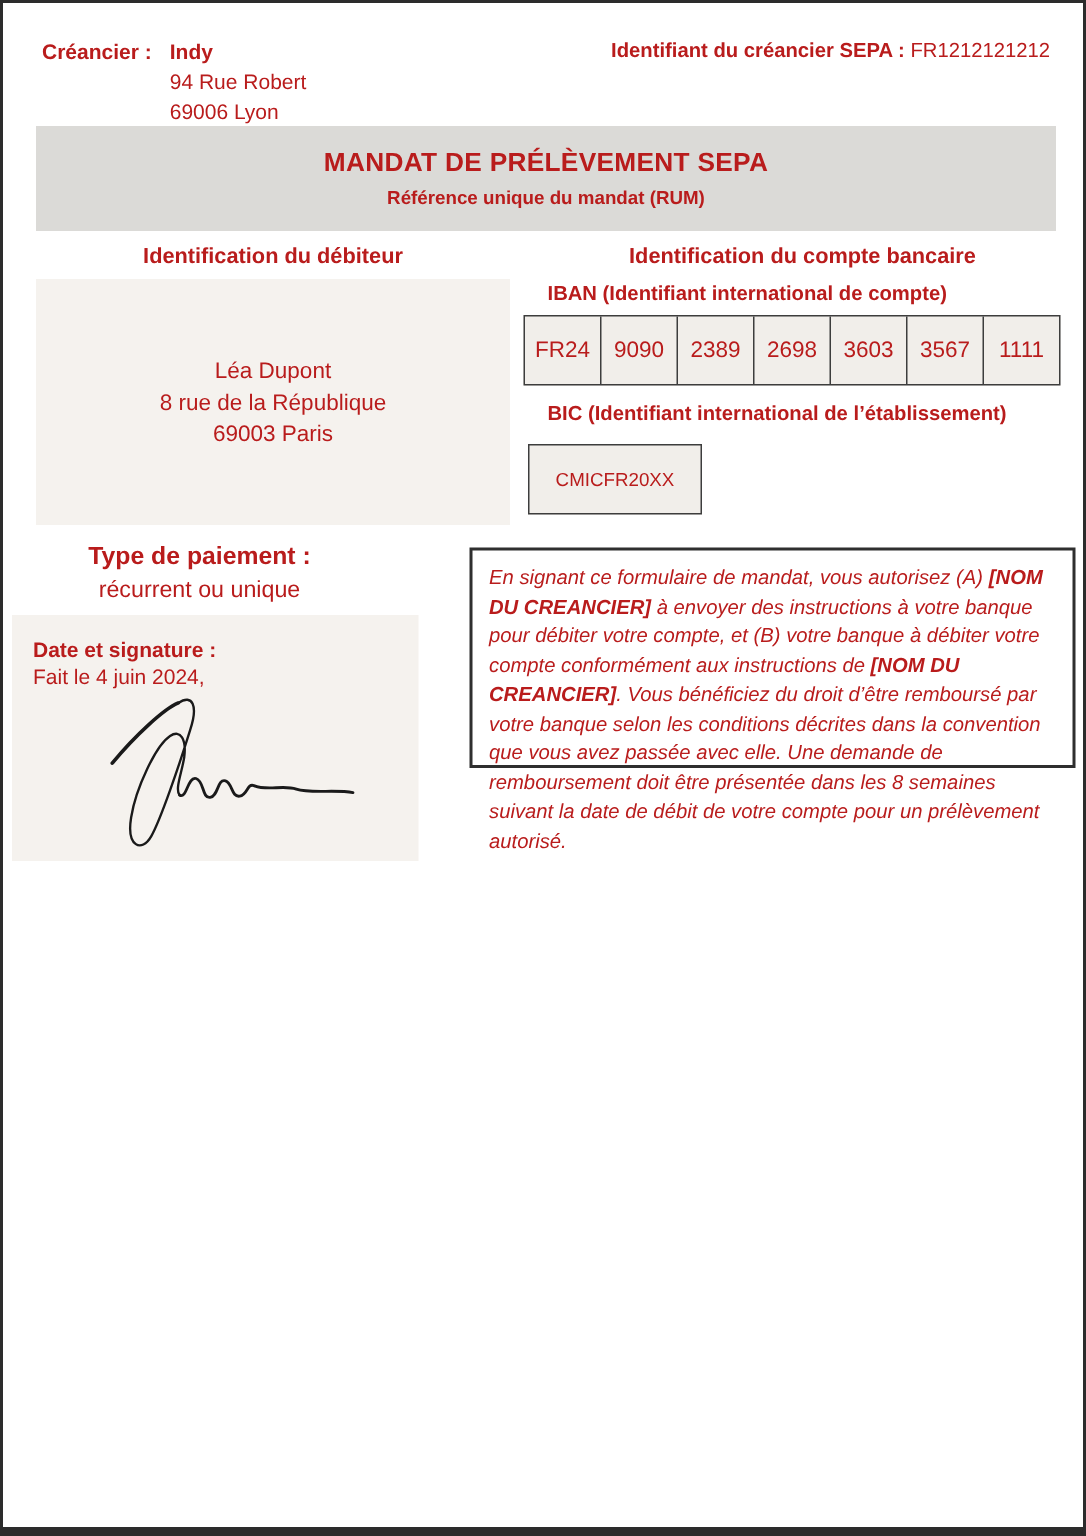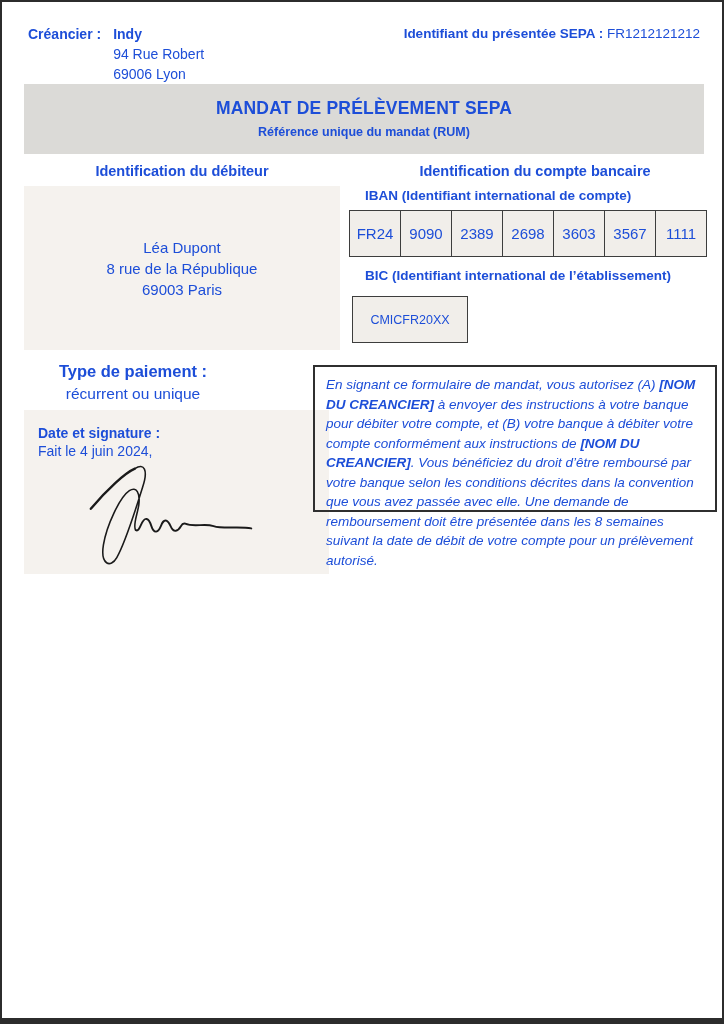--- a/index.html
+++ b/index.html
@@ -3,21 +3,21 @@
 <meta charset="utf-8">
 <style>
   html, body { margin: 0; padding: 0; background: #ffffff; }
   .page {
     position: relative;
     width: 724px;
     height: 1024px;
     box-sizing: border-box;
     background: #ffffff;
     font-family: "Liberation Sans", sans-serif;
-    color: #1d4ed8;
+    color: #b91c1c;
     border: 2px solid #2c2c2c;
     border-bottom-width: 6px;
     overflow: hidden;
   }
   .abs { position: absolute; }
 
   
   .creditor { left: 26px; top: 22px; display: flex; font-size: 14px; line-height: 20px; }
   .creditor .label { font-weight: 700; margin-right: 12px; white-space: nowrap; }
   .creditor .lines div:first-child { font-weight: 700; }
@@ -65,21 +65,21 @@
     display: flex; align-items: center; justify-content: center; font-size: 12.5px;
   }
 
   
   .payment { left: 22px; top: 360px; width: 218px; text-align: center; }
   .payment .heading { font-size: 16.5px; font-weight: 700; }
   .payment .value { margin-top: 4px; font-size: 15.5px; }
 
   
   .signature-box {
-    left: 22px; top: 408px; width: 305px; height: 164px;
+    left: 6px; top: 408px; width: 271px; height: 164px;
     background: #f5f2ee; box-sizing: border-box; padding: 14px 0 0 14px;
   }
   .signature-box .label { font-weight: 700; font-size: 14px; line-height: 18px; }
   .signature-box .date { font-size: 14px; line-height: 18px; }
   .signature-box svg { display: block; margin: 0 0 0 42px; }
 
   
   .legal-box {
     left: 311px; top: 363px; width: 404px; height: 147px;
     border: 2px solid #2f2f2f; box-sizing: border-box;
@@ -96,21 +96,21 @@
   <div class="abs creditor">
     <span class="label">Créancier :</span>
     <span class="lines">
       <div>Indy</div>
       <div>94 Rue Robert</div>
       <div>69006 Lyon</div>
     </span>
   </div>
 
   <div class="abs sepa-id">
-    <span class="label">Identifiant du présentée SEPA :</span>
+    <span class="label">Identifiant du créancier SEPA :</span>
     <span>FR1212121212</span>
   </div>
 
   <div class="abs band">
     <div class="title">MANDAT DE PRÉLÈVEMENT SEPA</div>
     <div class="subtitle">Référence unique du mandat (RUM)</div>
   </div>
 
   <div class="abs sec-heading left">Identification du débiteur</div>
   <div class="abs sec-heading right">Identification du compte bancaire</div>

